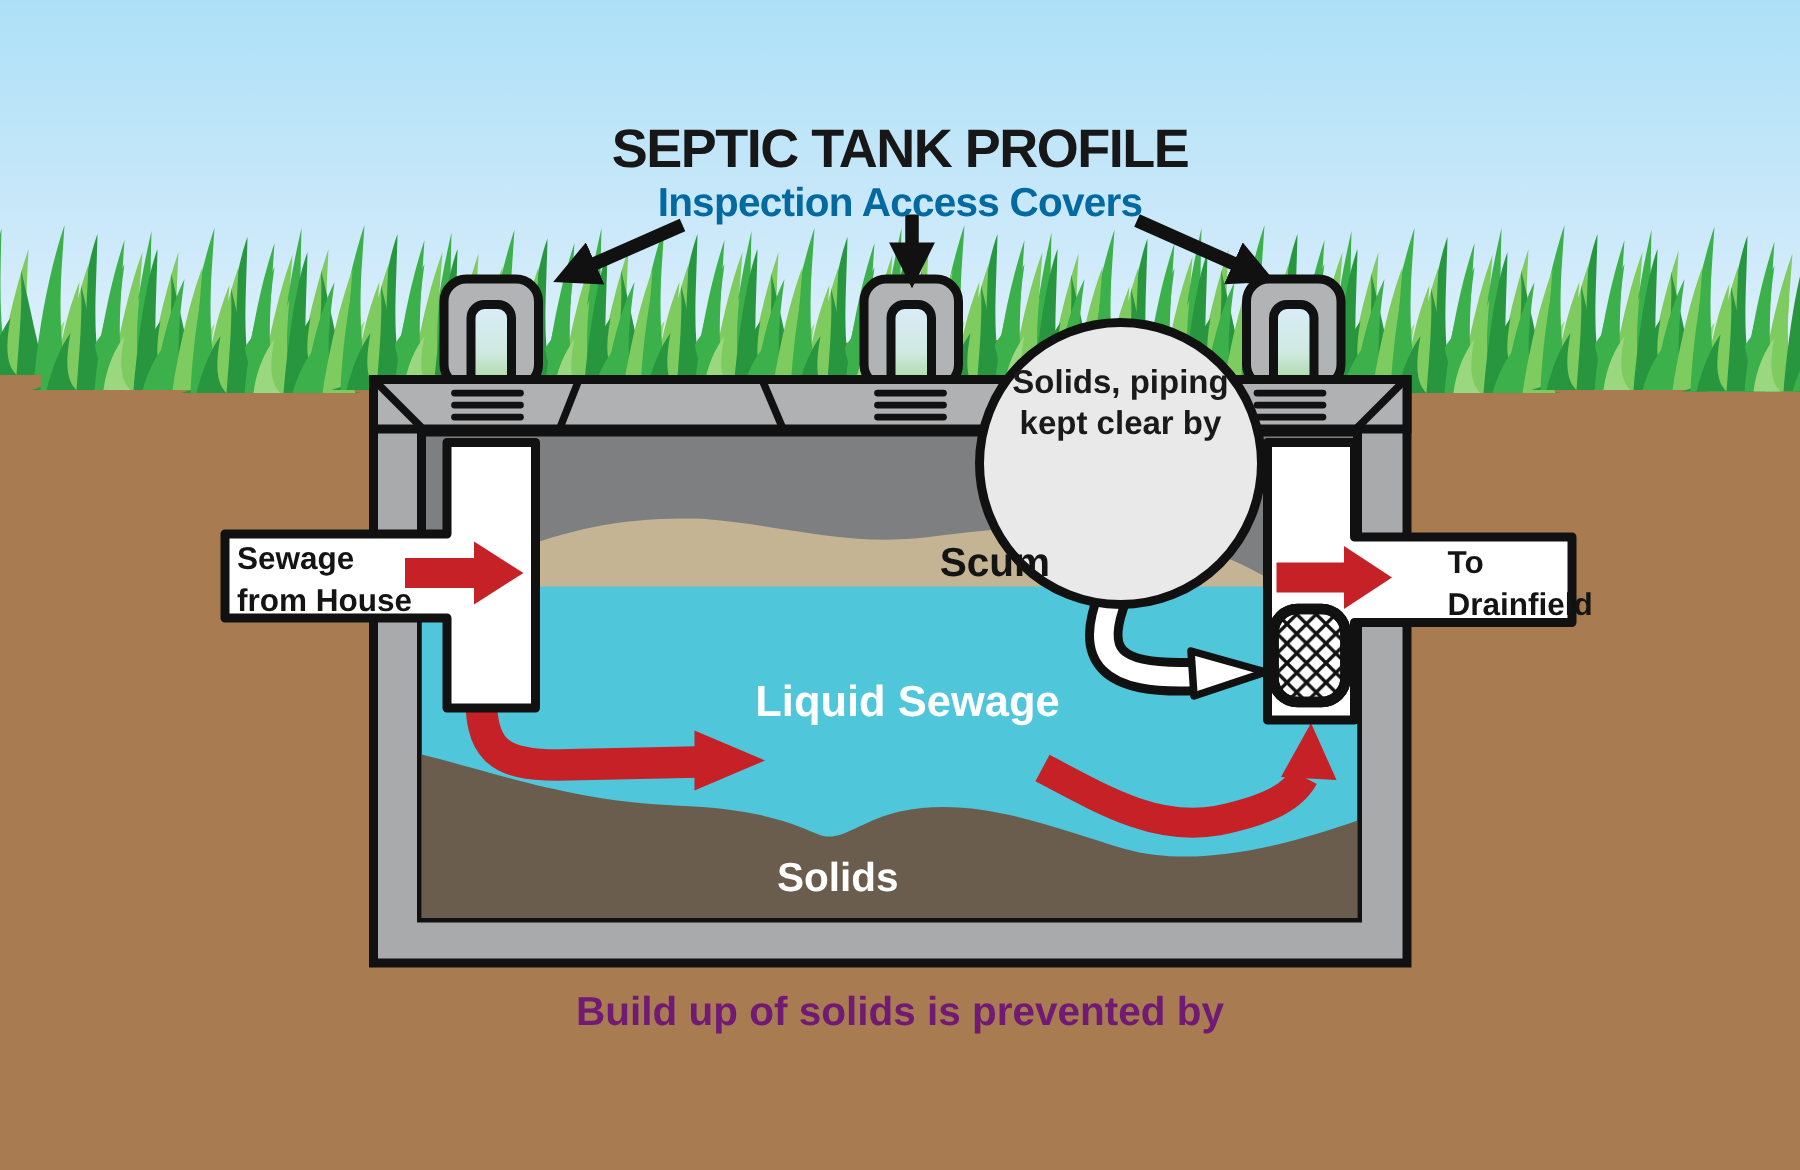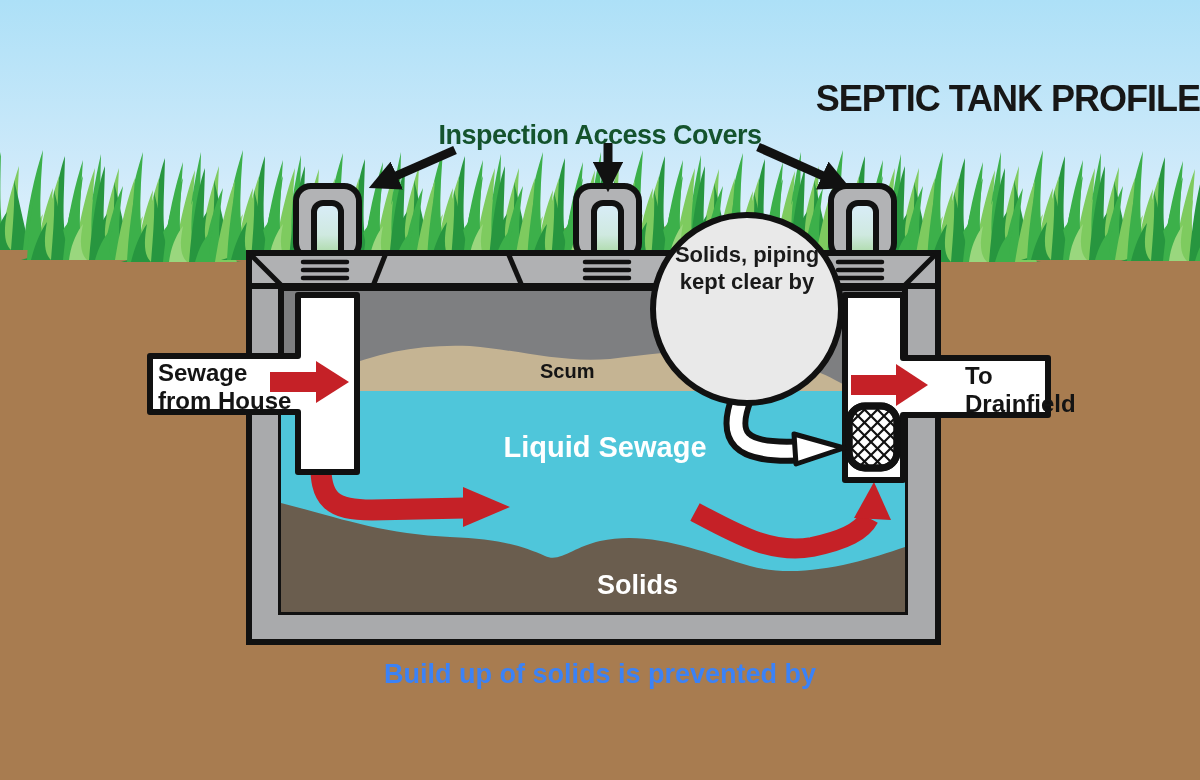--- a/index.html
+++ b/index.html
@@ -4,43 +4,43 @@
 <style>
   html,body{margin:0;padding:0;background:#fff;}
   .stage{
     position:relative;width:1200px;height:780px;overflow:hidden;
     font-family:"Liberation Sans",sans-serif;
     -webkit-font-smoothing:antialiased;
   }
   .stage svg{position:absolute;left:0;top:0;}
   .ov{position:absolute;white-space:nowrap;}
   .title{
-    left:0;top:78px;width:1200px;text-align:right;
+    left:0;top:78px;width:1200px;text-align:center;
     font-size:36px;font-weight:bold;letter-spacing:-1px;color:#171717;
   }
   .subtitle{
     left:0;top:120px;width:1200px;text-align:center;
-    font-size:27px;font-weight:bold;letter-spacing:-0.5px;color:#14532d;
-  }
-  .pipe-label{font-size:24px;font-weight:bold;color:#141414;line-height:28px;}
+    font-size:27px;font-weight:bold;letter-spacing:-0.5px;color:#0369a1;
+  }
+  .pipe-label{font-size:21px;font-weight:bold;color:#141414;line-height:28px;}
   .inlet-label{left:158px;top:359px;}
   .outlet-label{left:921px;top:362px;margin-left:44px;}
-  .scum-label{left:540px;top:360px;width:160px;text-align:left;
-    font-size:20px;font-weight:bold;color:#141414;}
-  .liquid-label{left:470px;top:431px;width:270px;text-align:center;
+  .scum-label{left:540px;top:360px;width:160px;text-align:right;
+    font-size:27px;font-weight:bold;color:#141414;}
+  .liquid-label{left:470px;top:452px;width:270px;text-align:center;
     font-size:29px;font-weight:bold;color:#ffffff;}
-  .solids-label{left:518px;top:570px;width:160px;text-align:right;
+  .solids-label{left:518px;top:570px;width:160px;text-align:left;
     font-size:27px;font-weight:bold;color:#ffffff;}
   .callout-text{
     left:658px;top:241px;width:178px;text-align:center;
     font-size:22px;font-weight:bold;color:#1a1a1a;line-height:27px;
   }
   .caption{
     left:300px;top:656px;width:600px;text-align:center;
-    font-size:27px;font-weight:bold;color:#3b82f6;line-height:37px;
+    font-size:27px;font-weight:bold;color:#701a75;line-height:37px;
   }
   .reg{font-size:58%;position:relative;top:-0.55em;}
 </style>
 </head>
 <body>
 
 <div class="stage">
 
 <svg width="1200" height="780" viewBox="0 0 1200 780">
   <defs>

